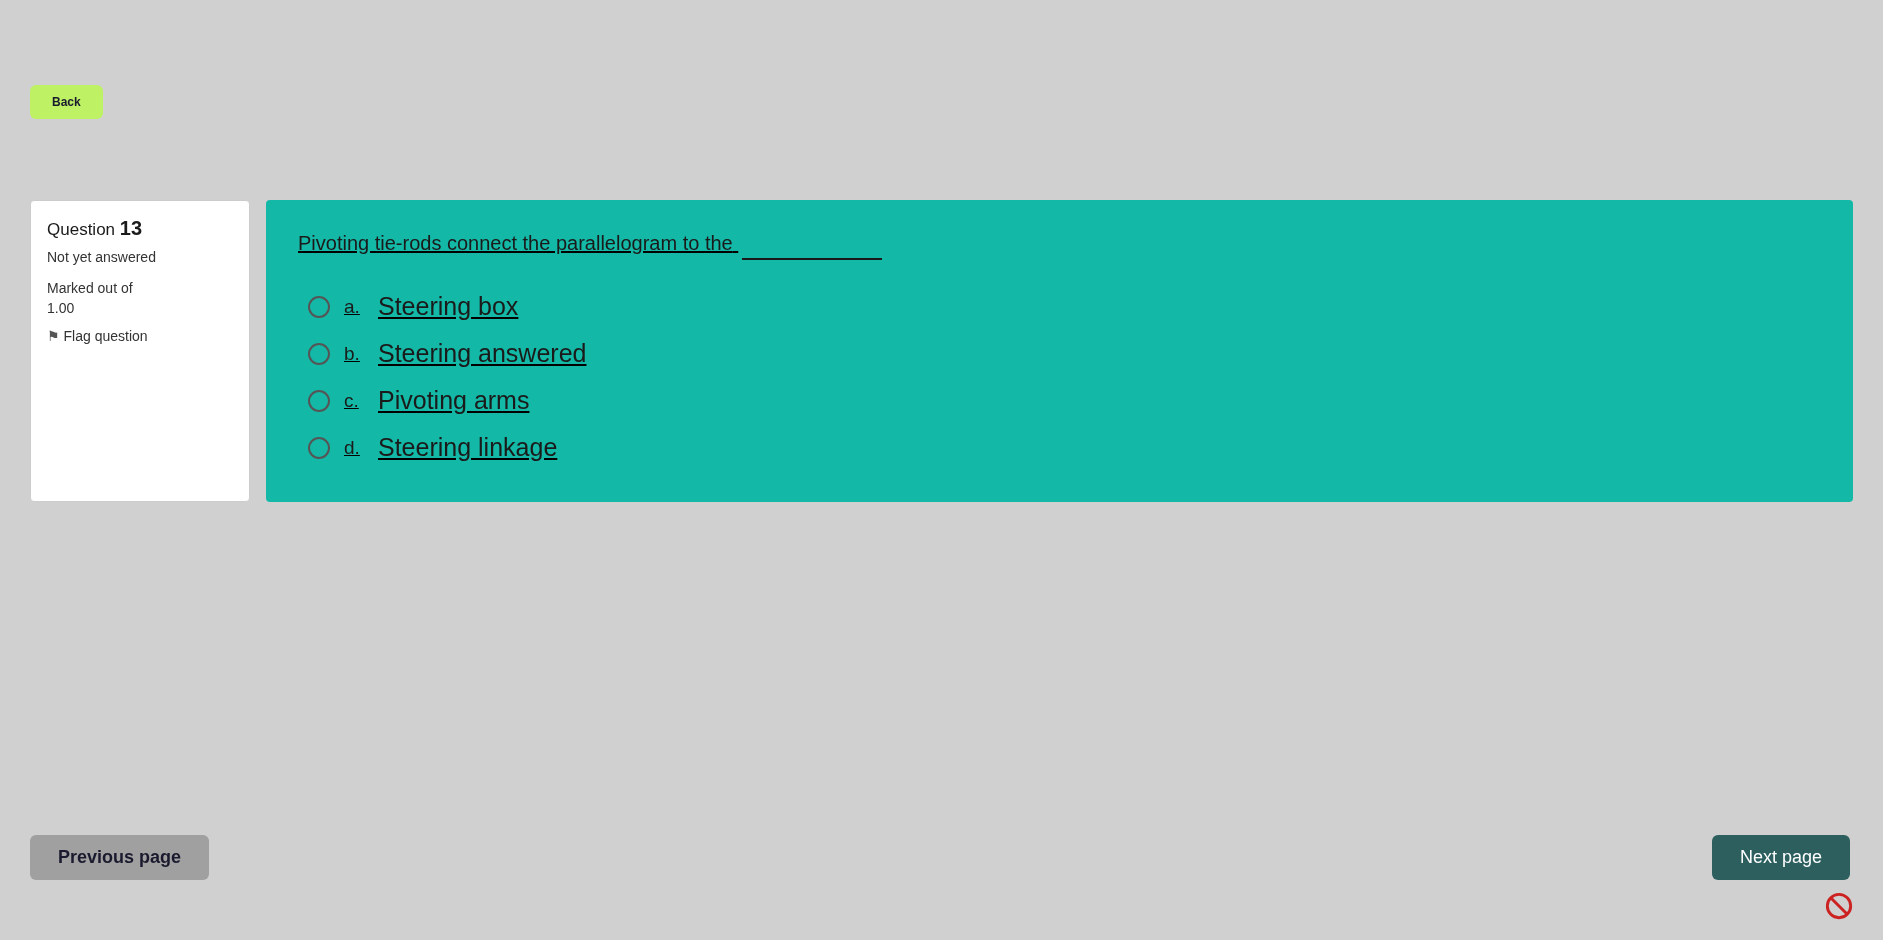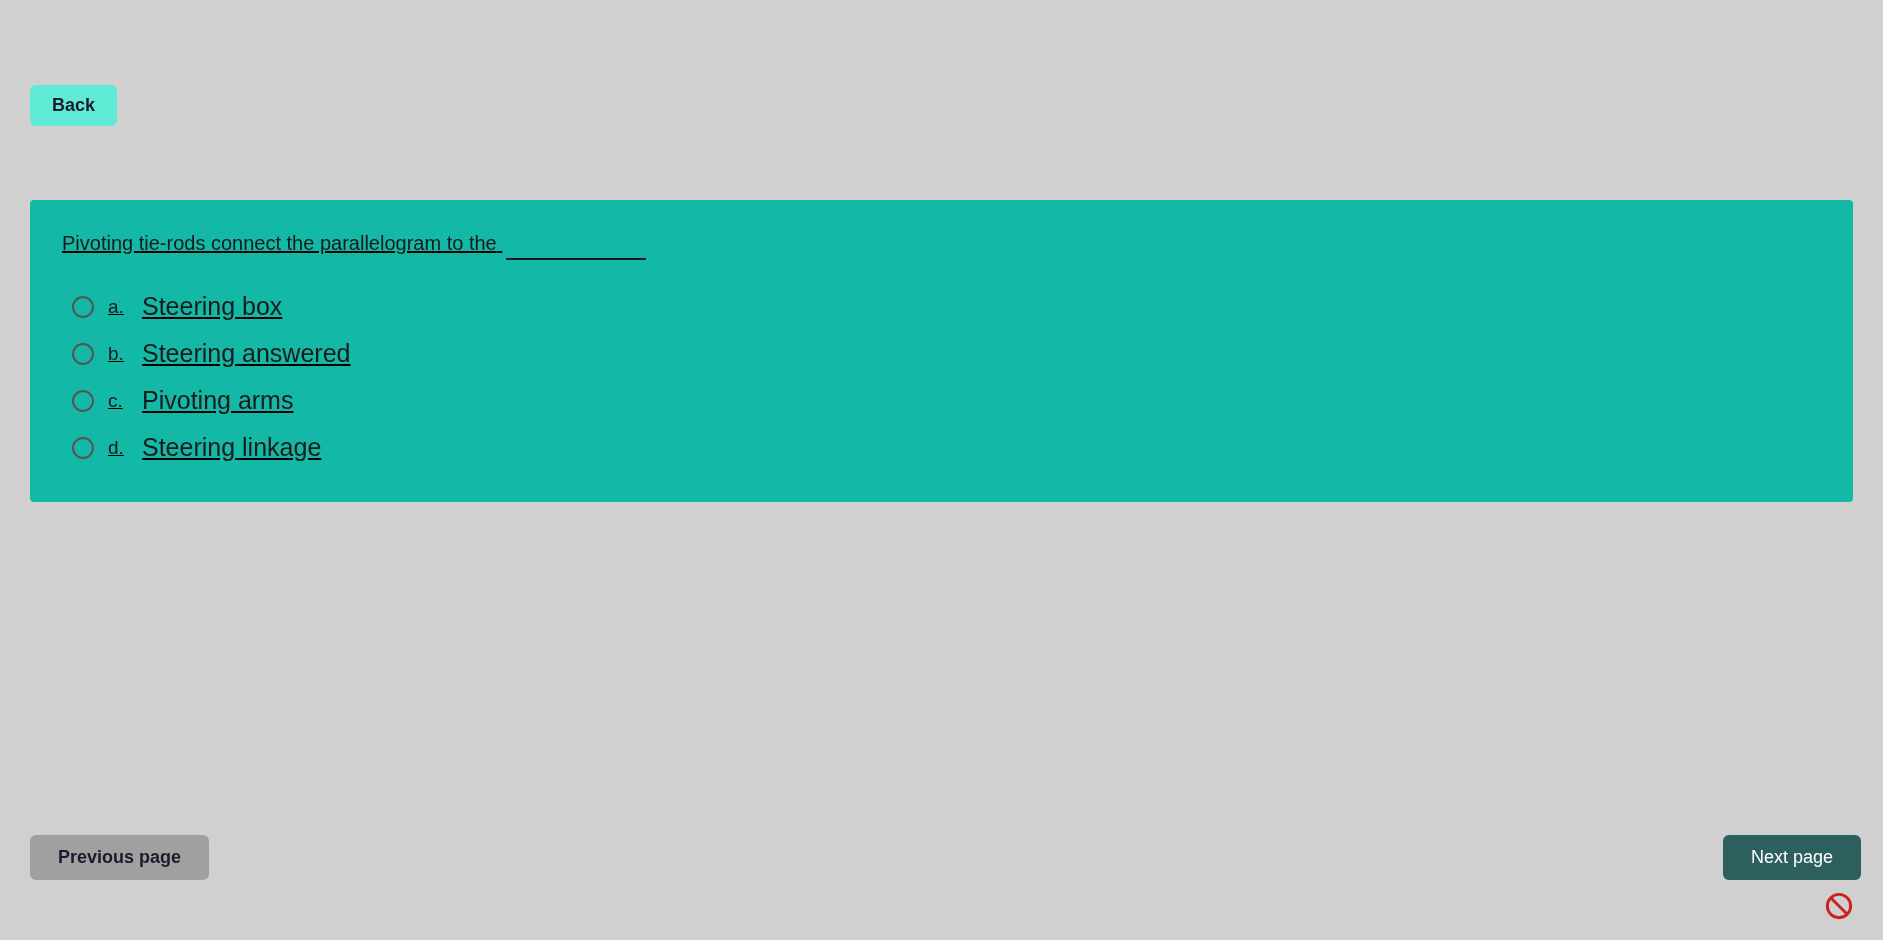--- a/index.html
+++ b/index.html
@@ -14,26 +14,26 @@
       min-height: 940px;
       width: 1883px;
       position: relative;
       overflow: hidden;
     }
 
     .back-button {
       position: absolute;
       top: 85px;
       left: 30px;
-      background-color: #5eead4;
+      background-color: #bef264;
       color: #1a1a2e;
       border: none;
       border-radius: 6px;
       padding: 10px 22px;
-      font-size: 18px;
+      font-size: 12px;
       font-weight: bold;
       cursor: pointer;
     }
 
     .content-area {
       position: absolute;
       top: 200px;
       left: 30px;
       right: 30px;
       display: flex;
@@ -159,21 +159,21 @@
 
     .option-label-text {
       font-size: 25px;
       color: #1a1a1a;
     }
 
     .bottom-nav {
       position: absolute;
       bottom: 60px;
       left: 30px;
-      right: 22px;
+      right: 33px;
       display: flex;
       justify-content: space-between;
       align-items: center;
     }
 
     .prev-page-button {
       background-color: #a0a0a0;
       color: #1a1a2e;
       border: none;
       border-radius: 6px;
@@ -207,20 +207,32 @@
       height: 28px;
     }
   </style>
 </head>
 <body>
 
 <button class="back-button">Back</button>
 
 <div class="content-area">
 
+  <div class="question-info-card">
+    <div class="question-title">
+      <span>Question </span><strong>13</strong>
+    </div>
+    <div class="not-yet-answered">Not yet answered</div>
+    <div class="marked-out-of">Marked out of</div>
+    <div class="marked-value">1.00</div>
+    <div class="flag-question">
+      <span class="flag-icon">⚑</span>
+      <span>Flag question</span>
+    </div>
+  </div>
 
   <div class="question-content-card">
     <div class="question-text">
       <span>Pivoting tie-rods connect the parallelogram to the</span>
       <span class="blank">&nbsp;</span>
     </div>
 
     <ul class="options-list">
       <li class="option-item">
         <input type="radio" name="question13" class="option-radio" style="">

